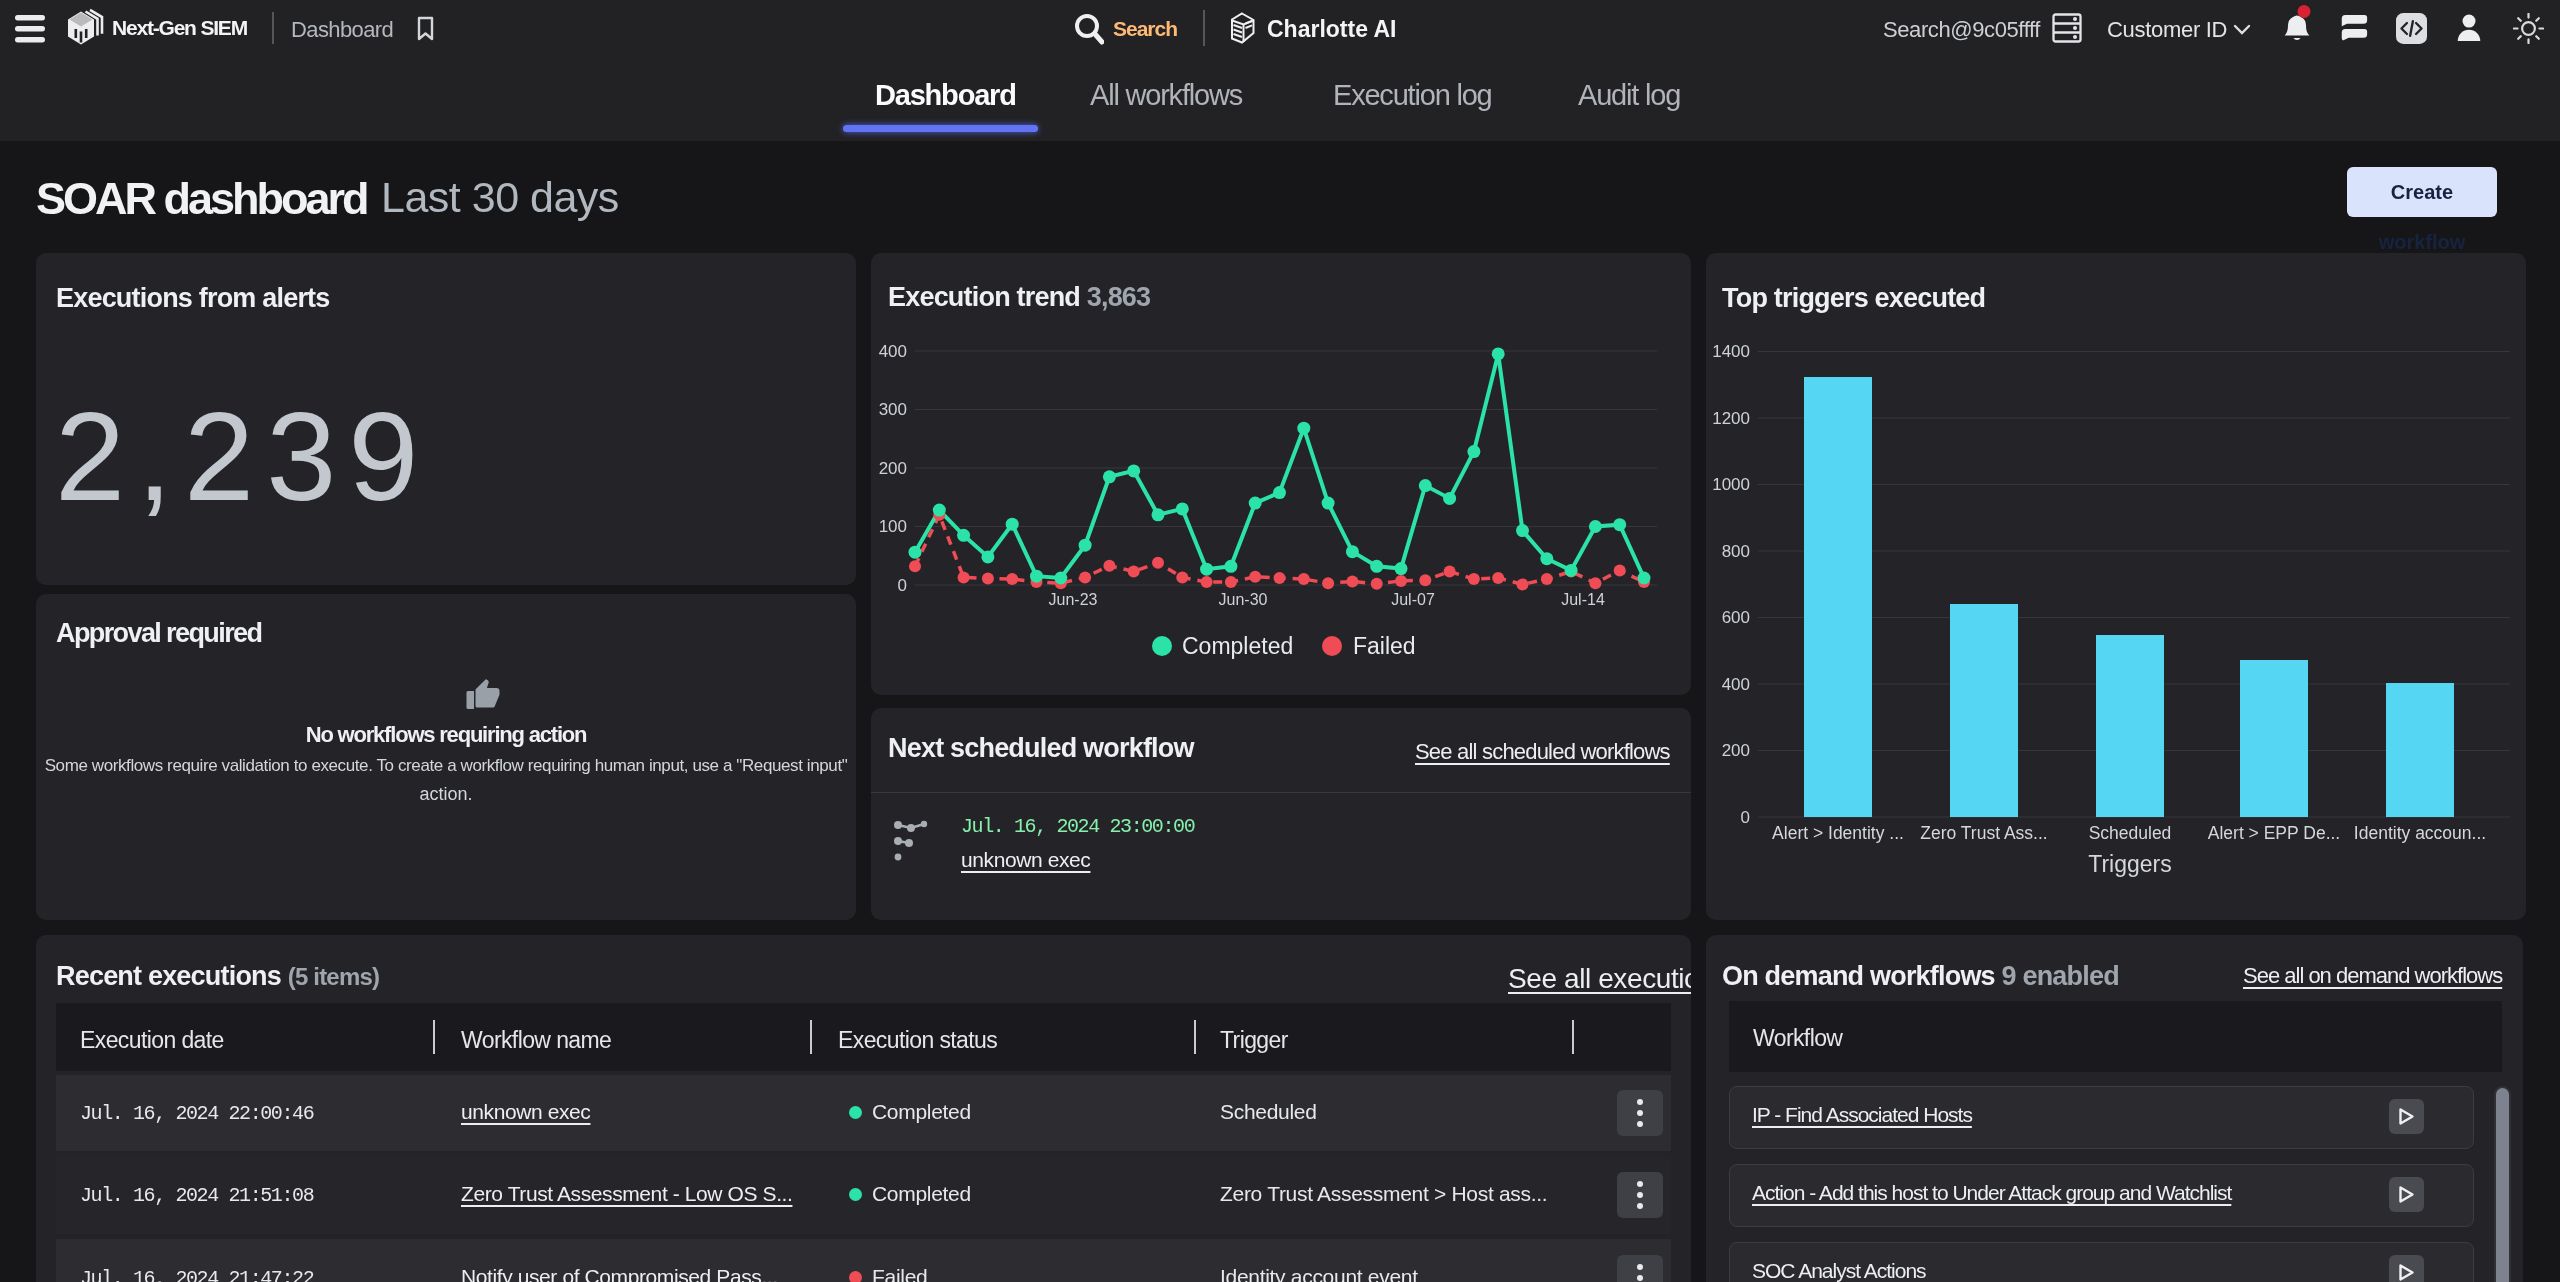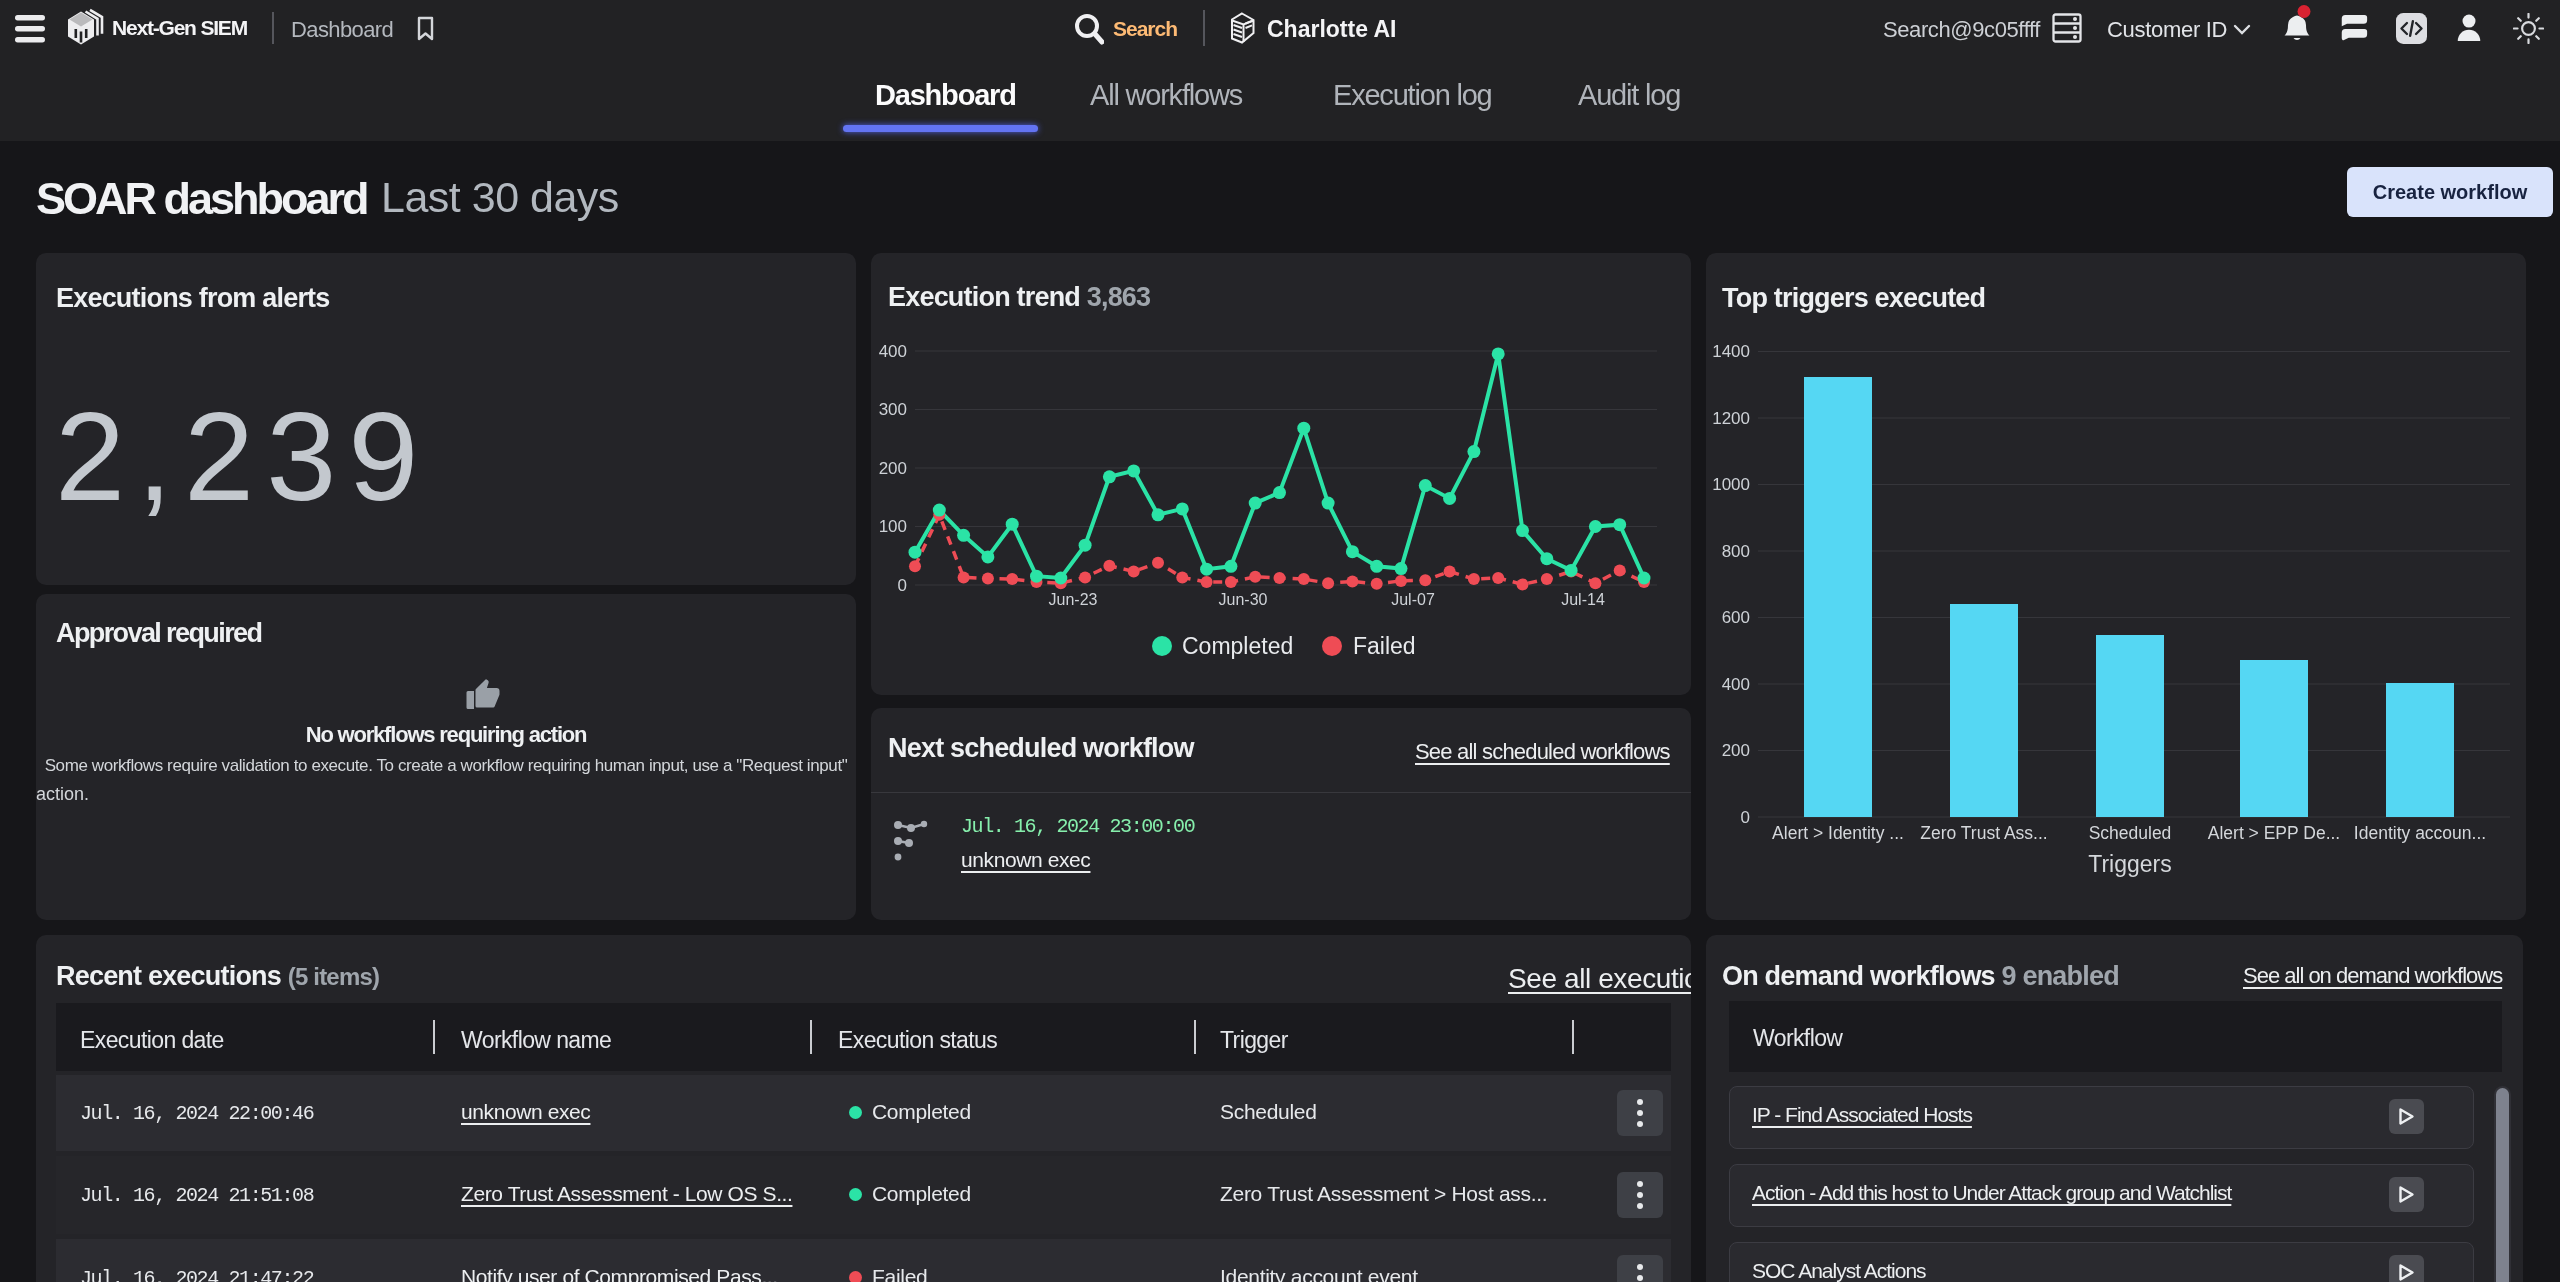--- a/index.html
+++ b/index.html
@@ -129,35 +129,35 @@
 
   <div class="tab active" style="left:875px">Dashboard</div>
   <div class="tab" style="left:1090px">All workflows</div>
   <div class="tab" style="left:1333px">Execution log</div>
   <div class="tab" style="left:1578px">Audit log</div>
   <div class="tabs-underline"></div>
 </div>
 
 <div class="t abs" style="left:36px;top:173px;font-size:45px;font-weight:bold;color:#f1f2f4;letter-spacing:-3px">SOAR dashboard</div>
 <div class="t abs" style="left:381px;top:173px;font-size:43px;color:#b2b8bf;letter-spacing:-0.5px">Last 30 days</div>
-<div class="abs" style="left:2347px;top:167px;width:206px;height:50px;background:#d9e3fb;border-radius:6px;text-align:center;line-height:50px;font-size:20px;font-weight:bold;color:#182340">Create workflow</div>
+<div class="abs" style="left:2347px;top:167px;width:150px;height:50px;background:#d9e3fb;border-radius:6px;text-align:center;line-height:50px;font-size:20px;font-weight:bold;color:#182340">Create workflow</div>
 
 <div class="card" style="left:36px;top:253px;width:820px;height:332px">
   <div class="ctitle abs" style="left:20px;top:30px">Executions from alerts</div>
   <div class="abs" style="left:19px;top:131px;font-size:126px;color:#c3c8ce;letter-spacing:12px">2,239</div>
 </div>
 
 <div class="card" style="left:36px;top:594px;width:820px;height:326px">
   <div class="ctitle abs" style="left:20px;top:24px;letter-spacing:-1.6px">Approval required</div>
   <svg class="abs" style="left:429px;top:82px" width="36" height="36" viewBox="0 0 24 24">
     <path fill="#9aa0a7" d="M2 10h4v12H2a1 1 0 0 1-1-1V11a1 1 0 0 1 1-1zm5.293-1.293l6.4-6.4a.5.5 0 0 1 .654-.047l.853.64a1.5 1.5 0 0 1 .553 1.57L14.6 8H21a2 2 0 0 1 2 2v2.104a2 2 0 0 1-.15.762l-3.095 7.515a1 1 0 0 1-.925.619H8a1 1 0 0 1-1-1V9.414a1 1 0 0 1 .293-.707z"></path>
   </svg>
   <div class="abs" style="left:0;top:128px;width:820px;text-align:center;font-size:22px;font-weight:bold;letter-spacing:-1.2px;color:#eef0f2">No workflows requiring action</div>
   <div class="abs" style="left:0;top:162px;width:820px;text-align:center;font-size:17px;letter-spacing:-0.4px;white-space:nowrap;color:#d3d6da">Some workflows require validation to execute. To create a workflow requiring human input, use a "Request input"</div>
-  <div class="abs" style="left:0;top:190px;width:820px;font-size:18px;color:#d3d6da">action.</div>
+  <div class="abs" style="left:0;top:190px;width:820px;text-align:center;font-size:18px;color:#d3d6da">action.</div>
 </div>
 
 <div class="card" style="left:871px;top:253px;width:820px;height:442px">
   <div class="ctitle abs" style="left:17px;top:29px">Execution trend <span class="gray">3,863</span></div>
   <svg class="abs" style="left:0;top:0" width="820" height="442" viewBox="0 0 820 442">
 
     <g stroke="#36363b" stroke-width="1">
       <line x1="44" y1="98" x2="786" y2="98"></line>
           <line x1="44" y1="156.5" x2="786" y2="156.5"></line>
           <line x1="44" y1="215" x2="786" y2="215"></line>

